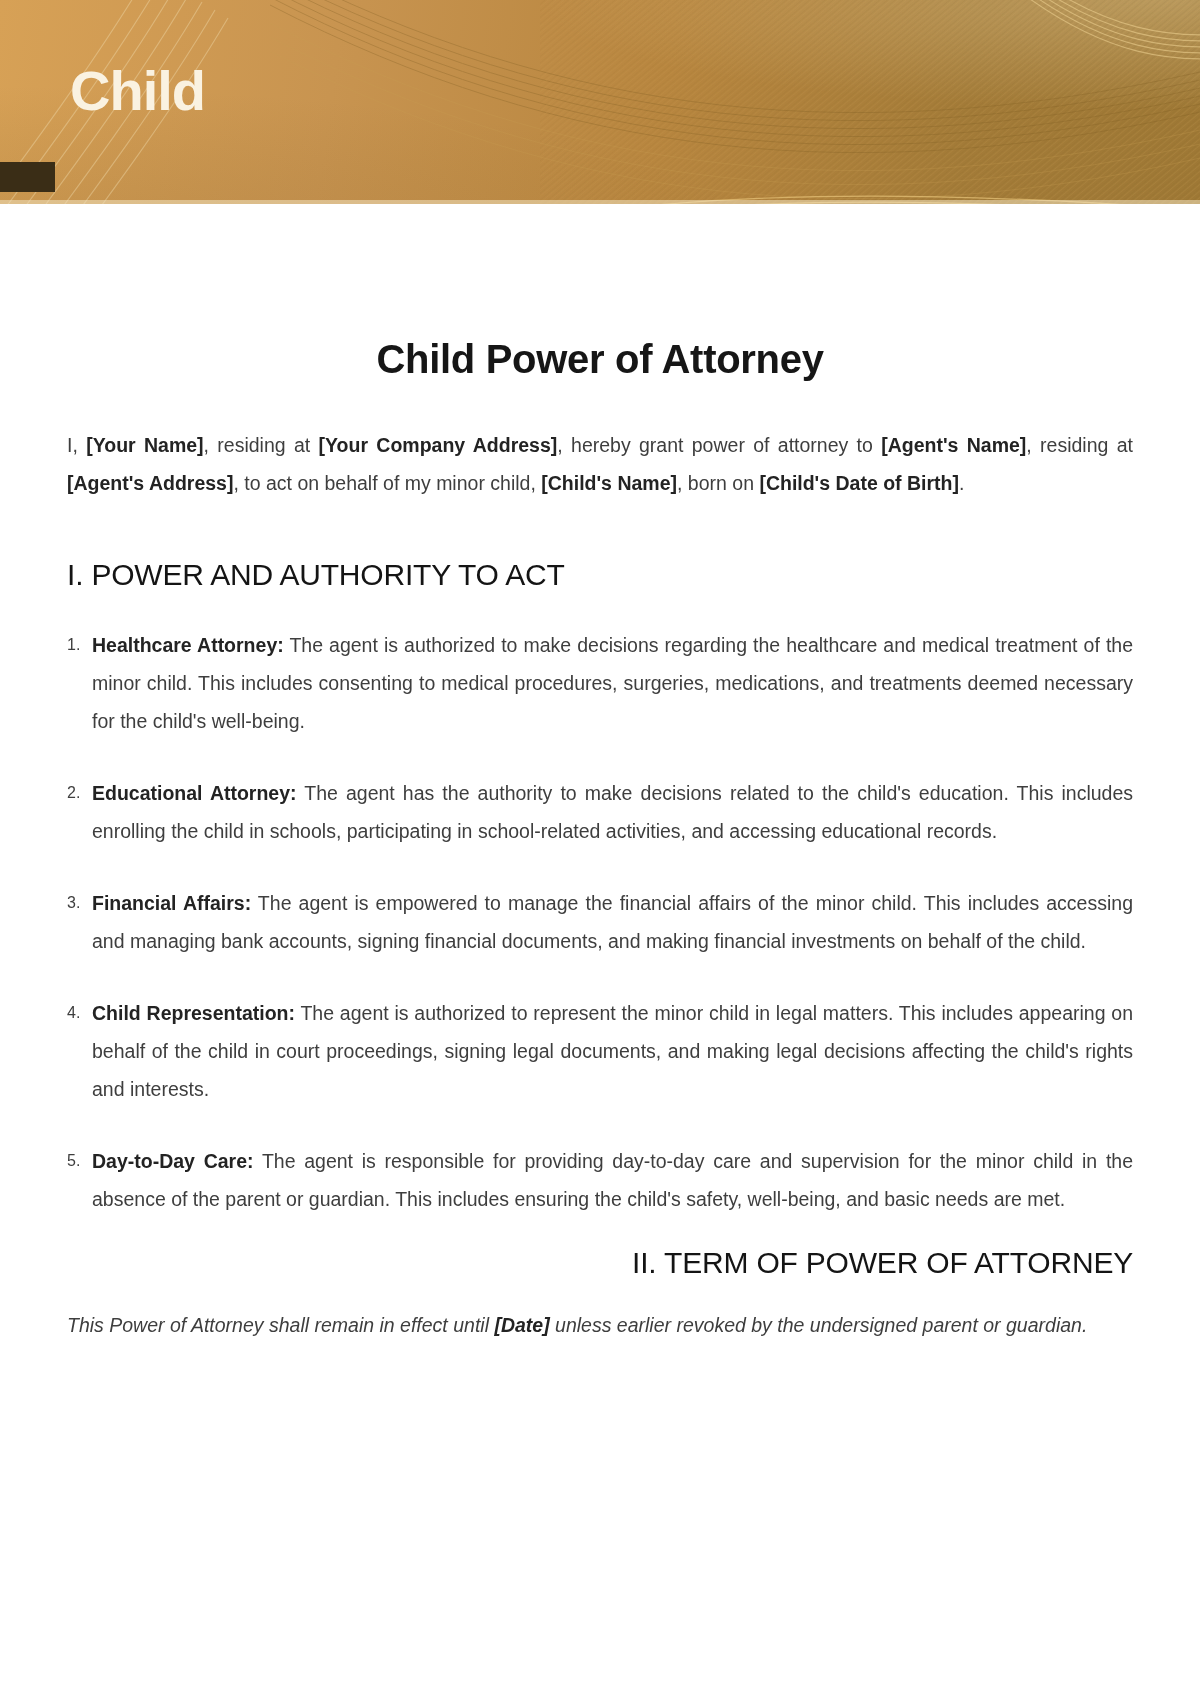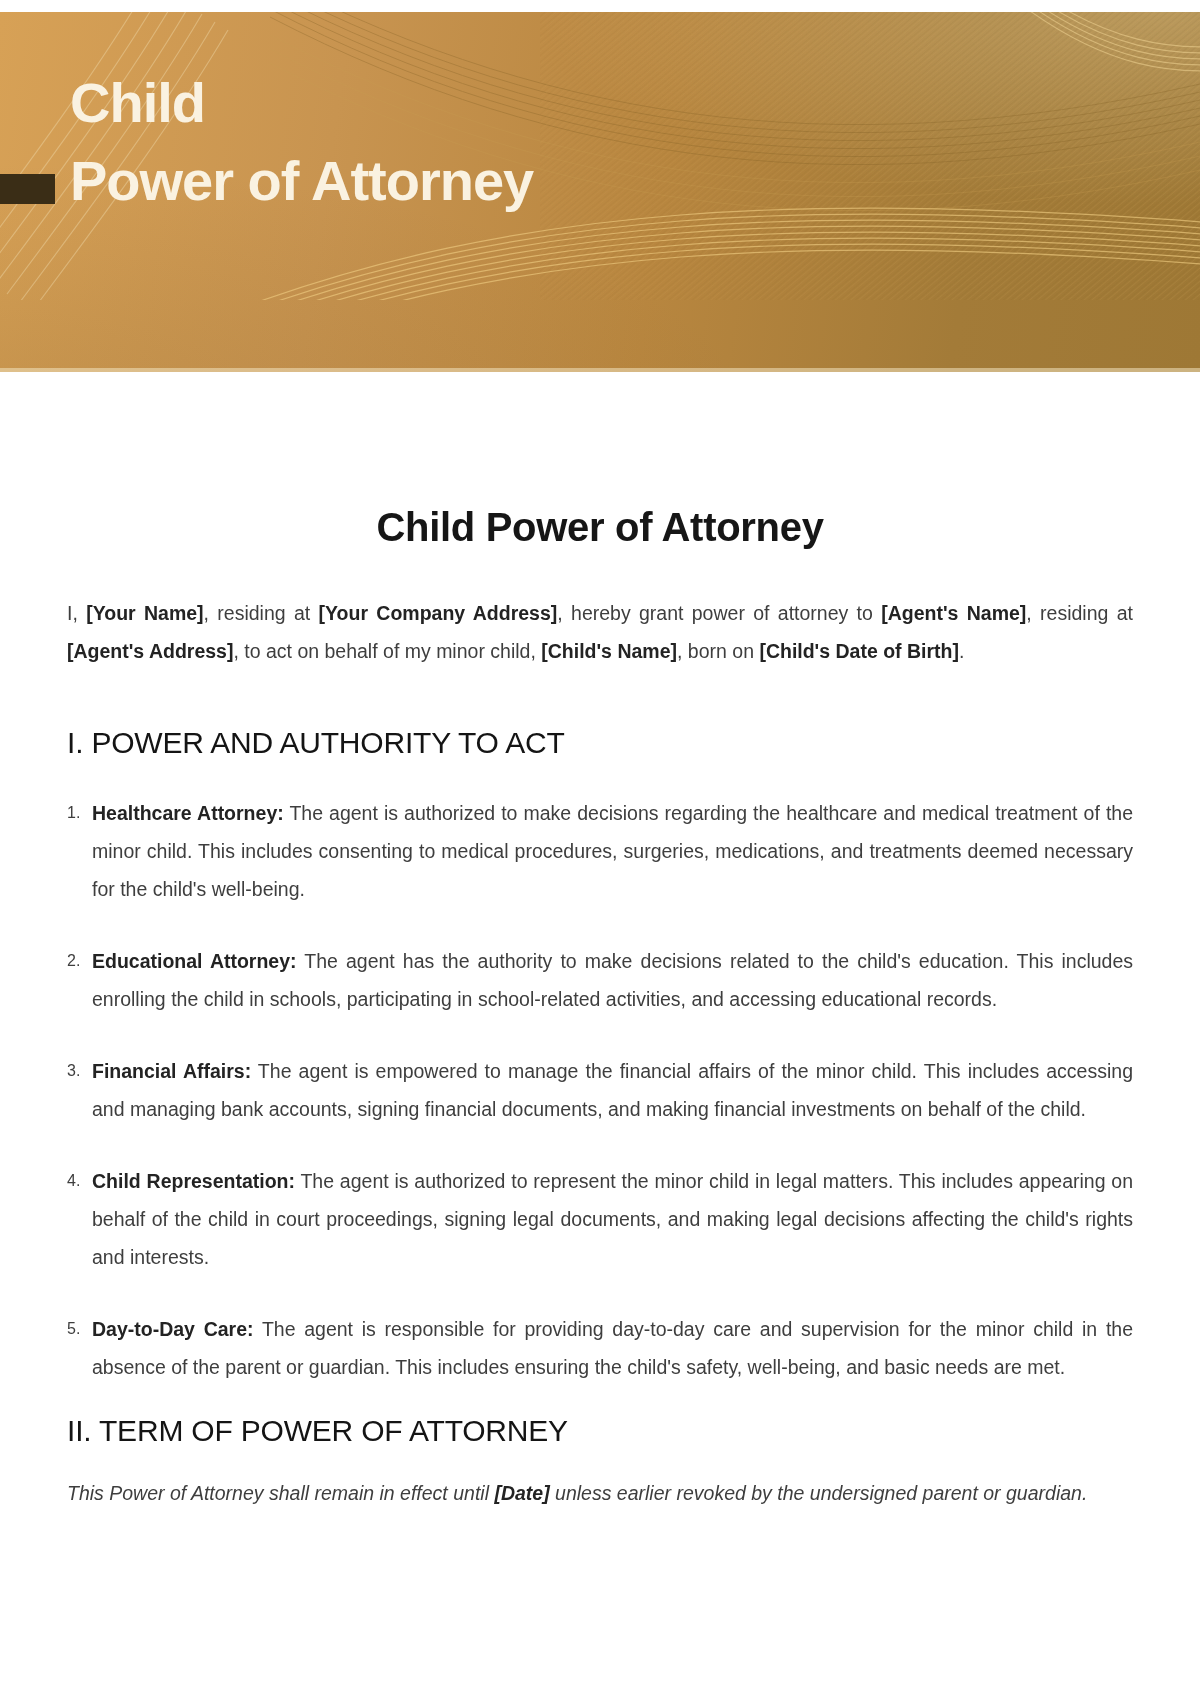--- a/index.html
+++ b/index.html
@@ -9,27 +9,26 @@
     height: 1700px;
     overflow: hidden;
     background: #ffffff;
     font-family: "Liberation Sans", "DejaVu Sans", sans-serif;
   }
 
   
   .banner {
     position: relative;
     width: 1200px;
-    height: 360px;
+    height: 204px;
     background:
       radial-gradient(ellipse at 97% 0%, rgba(255,238,196,0.28), rgba(255,238,196,0) 38%),
       radial-gradient(ellipse at 0% 115%, rgba(110,78,26,0.16), rgba(110,78,26,0) 45%),
       linear-gradient(98deg, #d7a156 0%, #c89450 28%, #b8863f 55%, #a37b38 80%, #9e7835 100%);
     overflow: hidden;
-    margin-top: 12px;
   }
   .banner::after {
     content: "";
     position: absolute;
     left: 0; right: 0; bottom: 0;
     height: 4px;
     background: rgba(243, 227, 192, 0.55);
   }
   .banner-deco { position: absolute; inset: 0; }
   .banner-title {
@@ -73,21 +72,21 @@
   .body-text b, .lead { color: #232323; font-weight: 700; }
   .intro { margin: 44px 0 0 0; }
   .sec-heading {
     margin: 56px 0 0 0;
     font-size: 30px;
     line-height: 34px;
     font-weight: 400;
     letter-spacing: -0.2px;
     color: #141414;
   }
-  .sec-heading.second { margin-top: 28px; }
+  .sec-heading.second { margin-top: 28px; text-align: right; }
   .poa-list { list-style: none; margin: 34px 0 0 0; padding: 0; }
   .poa-item { position: relative; padding-left: 25px; margin: 0; }
   .poa-item + .poa-item { margin-top: 34px; }
   .item-num {
     position: absolute;
     left: 0;
     top: 3px;
     font-size: 16px;
     line-height: 32px;
     color: #3e3e3e;
@@ -164,21 +163,20 @@
         <use href="#arcC" transform="translate(0,12)"></use>
         <use href="#arcC" transform="translate(0,18)"></use>
         <use href="#arcC" transform="translate(0,24)"></use>
       </g>
     </svg>
 
     <div class="accent-rect"></div>
 
     <h1 class="banner-title">
       <span>Child</span>
-      <span>Power of Attorney</span>
     </h1>
   </header>
 
   <main class="doc">
 
     <h1 class="doc-title">Child Power of Attorney</h1>
 
     <p class="body-text intro">I, <b>[Your Name]</b>, residing at <b>[Your Company Address]</b>, hereby grant power of attorney to <b>[Agent's Name]</b>, residing at <b>[Agent's Address]</b>, to act on behalf of my minor child, <b>[Child's Name]</b>, born on <b>[Child's Date of Birth]</b>.</p>
 
     <h2 class="sec-heading">I. POWER AND AUTHORITY TO ACT</h2>

